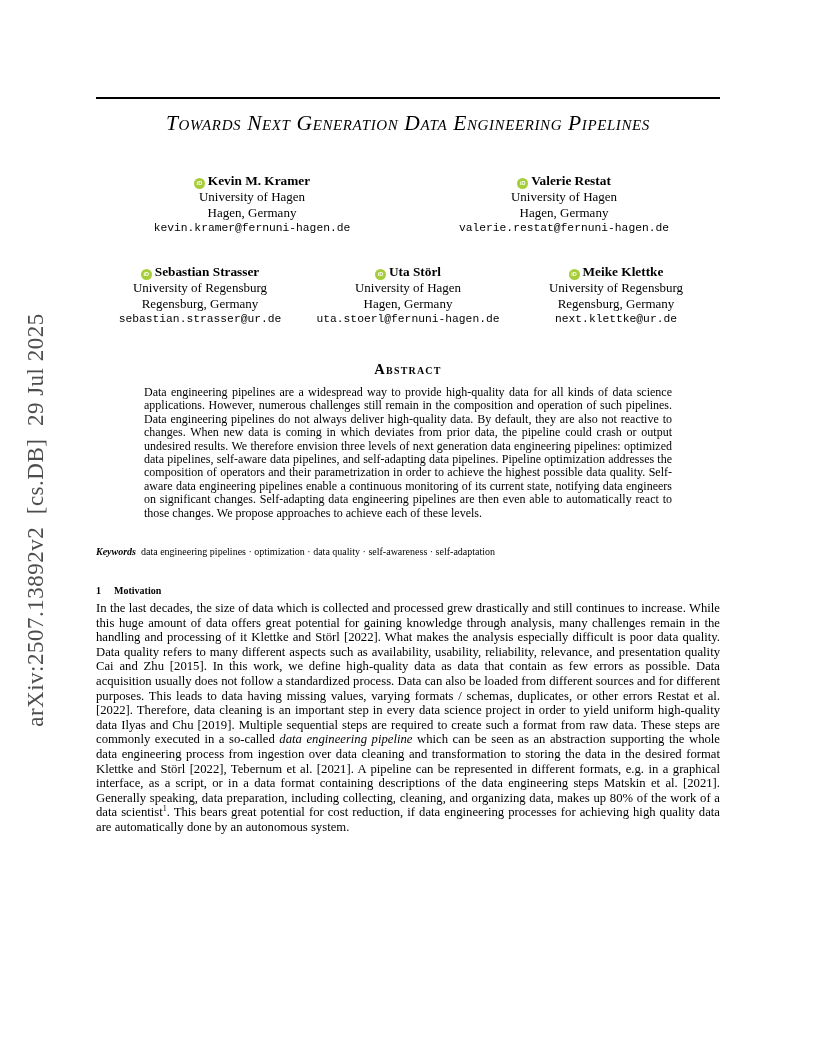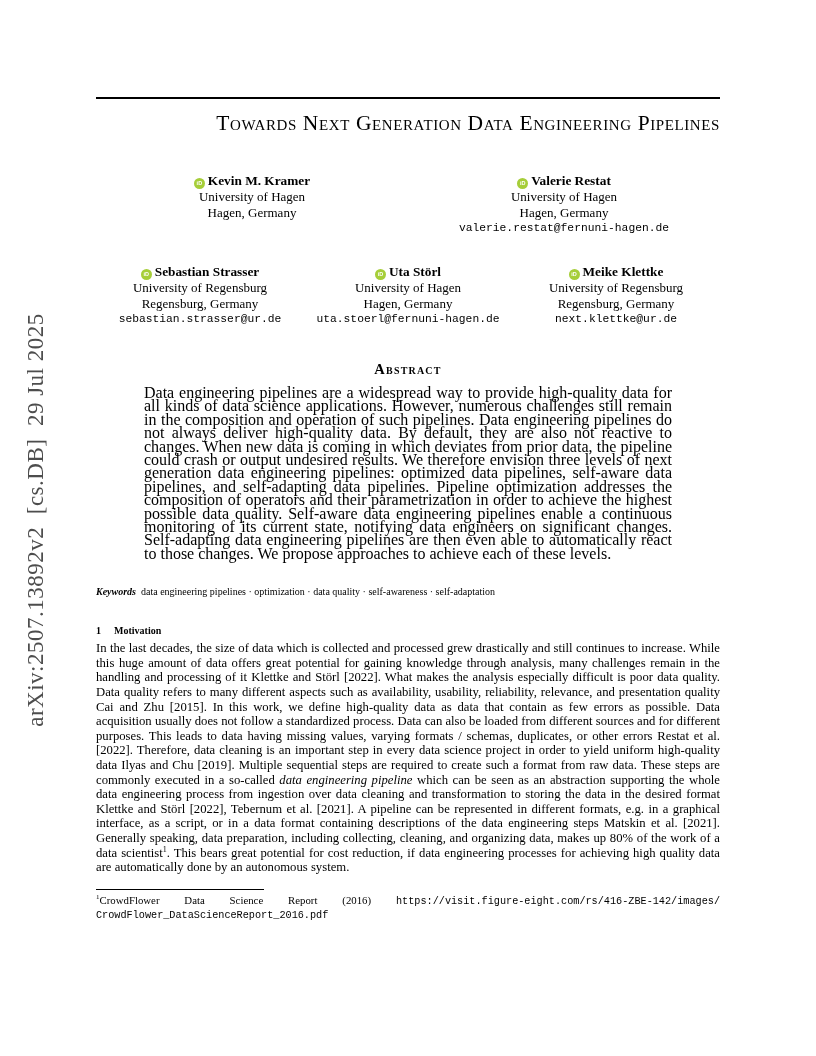--- a/index.html
+++ b/index.html
@@ -21,25 +21,26 @@
     transform-origin: center;
     white-space: pre;
     font-size: 23px;
     letter-spacing: 0.5px;
     color: #4d4d4d;
   }
   .content { position: absolute; left: 96px; top: 0; width: 624px; }
   .top-rule { margin-top: 97px; border-top: 2.3px solid #000; height: 0; }
   .title {
     margin-top: 12px;
-    text-align: right;
+    text-align: center;
     font-size: 21.5px;
     font-weight: normal;
     font-variant: small-caps;
     letter-spacing: 0.6px;
+    font-style: italic;
   }
   .authors-row { display: flex; justify-content: center; text-align: center; }
   .row1 { margin-top: 36px; gap: 60px; }
   .row1 .author { width: 252px; }
   .row2 { margin-top: 27px; }
   .row2 .author { width: 208px; }
   .author-name-line { font-weight: bold; font-size: 13.3px; line-height: 17px; }
   .orcid {
     display: inline-flex;
     width: 11px; height: 11px;
@@ -55,21 +56,21 @@
   .affil { font-size: 13px; line-height: 15.5px; }
   .email { font-family: "Liberation Mono", monospace; font-size: 11.3px; line-height: 16px; }
   .abstract-head {
     margin-top: 34px;
     text-align: center;
     font-size: 14.5px;
     font-weight: bold;
     font-variant: small-caps;
     letter-spacing: 1.2px;
   }
-  .abstract { margin: 8px 48px 0; text-align: justify; font-size: 16px; line-height: 13.4px; }
+  .abstract { margin: 8px 48px 0; text-align: justify; font-size: 12px; line-height: 13.4px; }
   .keywords { margin-top: 26px; font-size: 10px; }
   .kw-label { font-weight: bold; font-style: italic; margin-right: 5px; }
   .section-head { margin-top: 28px; font-size: 10px; font-weight: bold; }
   .sec-num { margin-right: 13px; }
   .body-p { margin-top: 5px; text-align: justify; font-size: 12.7px; line-height: 14.6px; }
   .body-p + .body-p { margin-top: 10px; }
   sup { font-size: 8px; vertical-align: super; line-height: 0; }
   .footnote-block { margin-top: 14px; }
   .footnote-rule { width: 168px; border-top: 1px solid #000; }
   .footnote { margin-top: 4px; text-align: justify; font-size: 10.8px; line-height: 13.5px; }
@@ -87,20 +88,21 @@
 
     <div class="top-rule"></div>
 
     <h1 class="title">Towards Next Generation Data Engineering Pipelines</h1>
 
     <div class="authors-row row1">
       <div class="author">
         <div class="author-name-line"><span class="orcid">iD</span><span>Kevin M. Kramer</span></div>
         <div class="affil">University of Hagen</div>
         <div class="affil">Hagen, Germany</div>
+        <div class="email">kevin.kramer@fernuni-hagen.de</div>
       </div>
       <div class="author">
         <div class="author-name-line"><span class="orcid">iD</span><span>Valerie Restat</span></div>
         <div class="affil">University of Hagen</div>
         <div class="affil">Hagen, Germany</div>
         <div class="email">valerie.restat@fernuni-hagen.de</div>
       </div>
     </div>
 
     <div class="authors-row row2">
@@ -132,19 +134,15 @@
       <span class="kw-label">Keywords</span><span>data engineering pipelines · optimization · data quality · self-awareness · self-adaptation</span>
     </p>
 
     <h2 class="section-head">
       <span class="sec-num">1</span><span>Motivation</span>
     </h2>
 
     <p class="body-p"><span>In the last decades, the size of data which is collected and processed grew drastically and still continues to increase. While this huge amount of data offers great potential for gaining knowledge through analysis, many challenges remain in the handling and processing of it Klettke and Störl [2022]. What makes the analysis especially difficult is poor data quality. Data quality refers to many different aspects such as availability, usability, reliability, relevance, and presentation quality Cai and Zhu [2015]. In this work, we define high-quality data as data that contain as few errors as possible. Data acquisition usually does not follow a standardized process. Data can also be loaded from different sources and for different purposes. This leads to data having missing values, varying formats / schemas, duplicates, or other errors Restat et al. [2022]. Therefore, data cleaning is an important step in every data science project in order to yield uniform high-quality data Ilyas and Chu [2019]. Multiple sequential steps are required to create such a format from raw data. These steps are commonly executed in a so-called </span><em>data engineering pipeline</em><span> which can be seen as an abstraction supporting the whole data engineering process from ingestion over data cleaning and transformation to storing the data in the desired format Klettke and Störl [2022], Tebernum et al. [2021]. A pipeline can be represented in different formats, e.g. in a graphical interface, as a script, or in a data format containing descriptions of the data engineering steps Matskin et al. [2021]. Generally speaking, data preparation, including collecting, cleaning, and organizing data, makes up 80% of the work of a data scientist</span><sup>1</sup><span>. This bears great potential for cost reduction, if data engineering processes for achieving high quality data are automatically done by an autonomous system.</span></p>
 
 
-    <div class="footnote-block">
-      <div class="footnote-rule"></div>
-      <p class="footnote"><sup>1</sup><span>CrowdFlower Data Science Report (2016) </span><span class="mono"><span>https://visit.figure-eight.com/rs/416-ZBE-142/images/</span><wbr><span>CrowdFlower_DataScienceReport_2016.pdf</span></span></p>
-    </div>
 
   </div>
 </div>
 
 </body></html>

